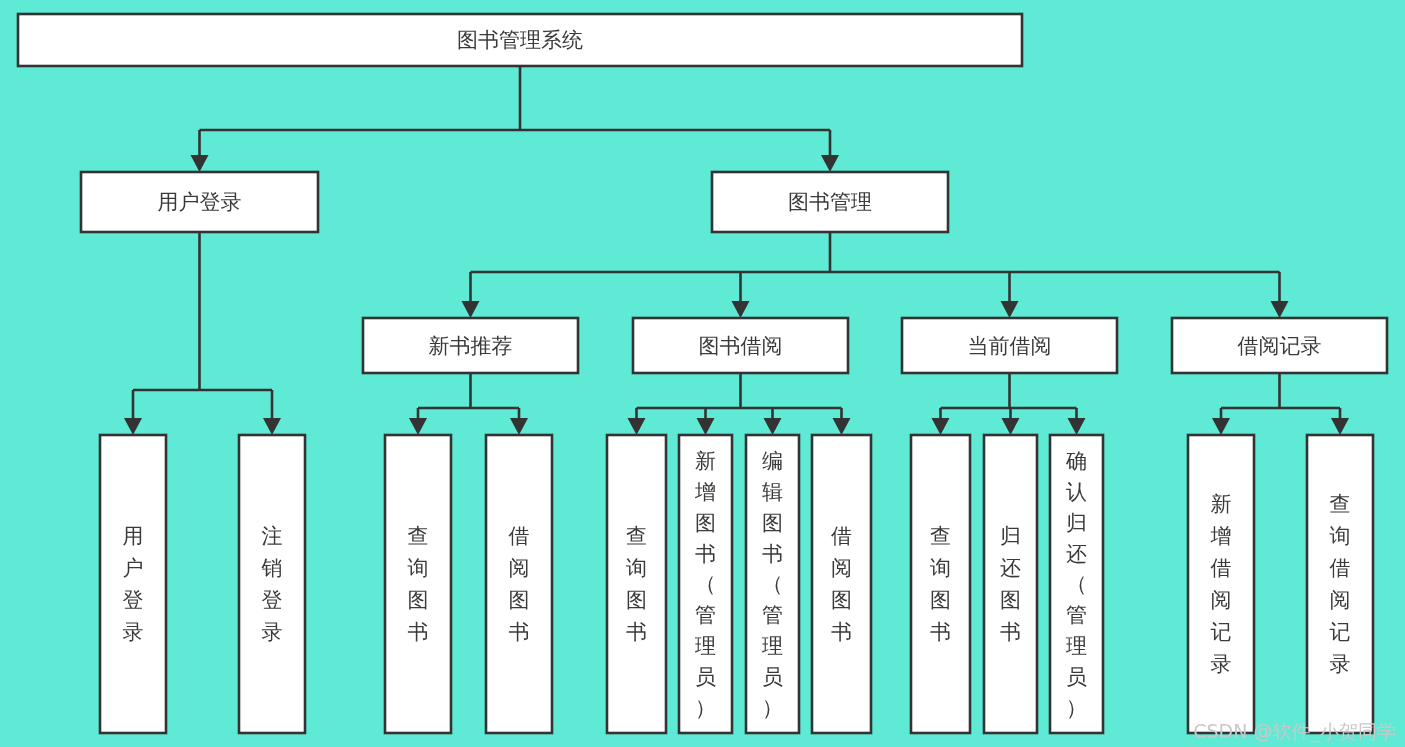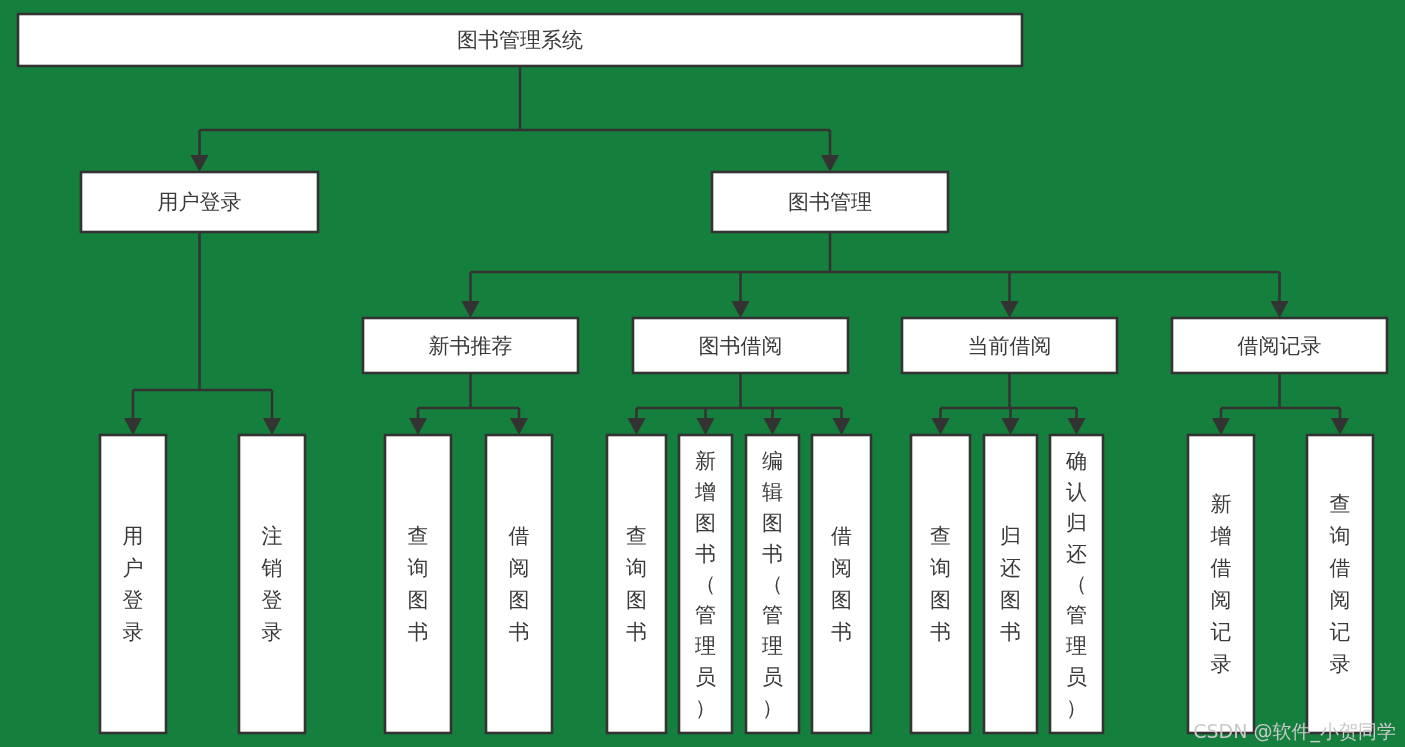--- a/index.html
+++ b/index.html
@@ -8,21 +8,21 @@
     padding: 0;
     background: #ffffff;
   }
   body {
     font-family: "DejaVu Sans", "Liberation Sans", sans-serif;
   }
   #diagram-root {
     position: relative;
     width: 1405px;
     height: 747px;
-    background: #15803d;
+    background: #5eead4;
     overflow: hidden;
     text-align: center;
   }
   svg.diagram-canvas {
     position: absolute;
     left: 0;
     top: 0;
     width: 1405px;
     height: 747px;
     display: block;

